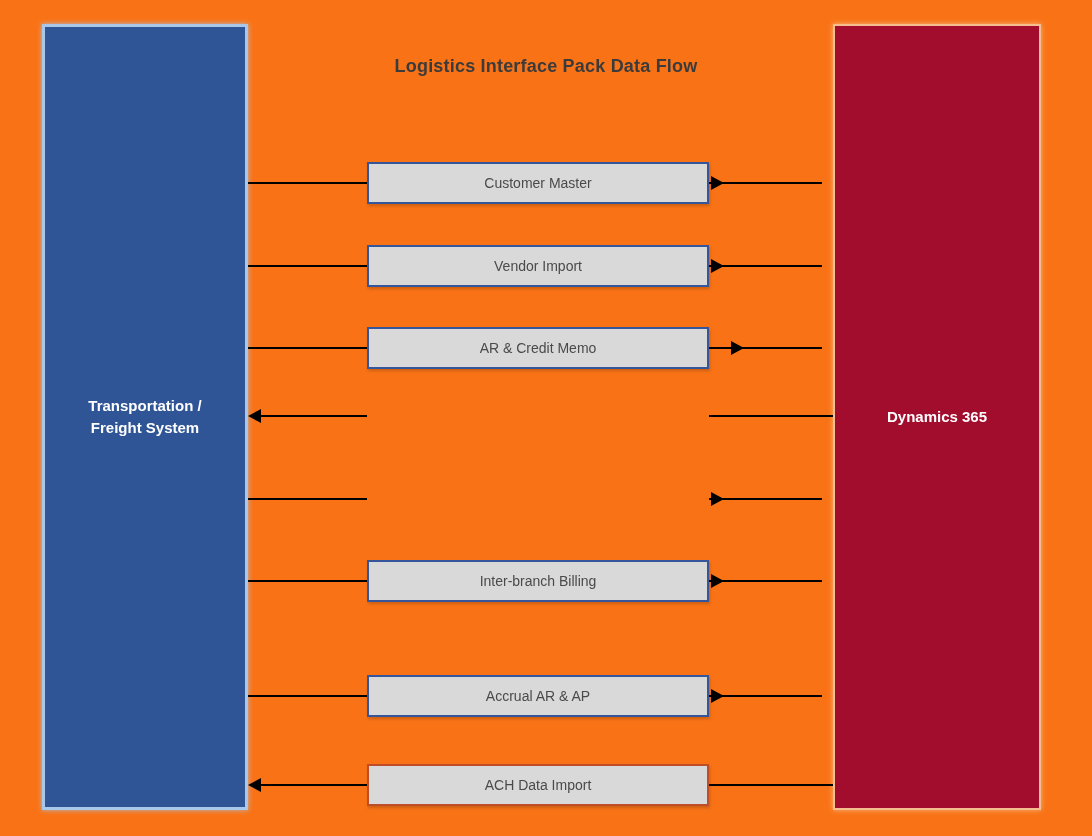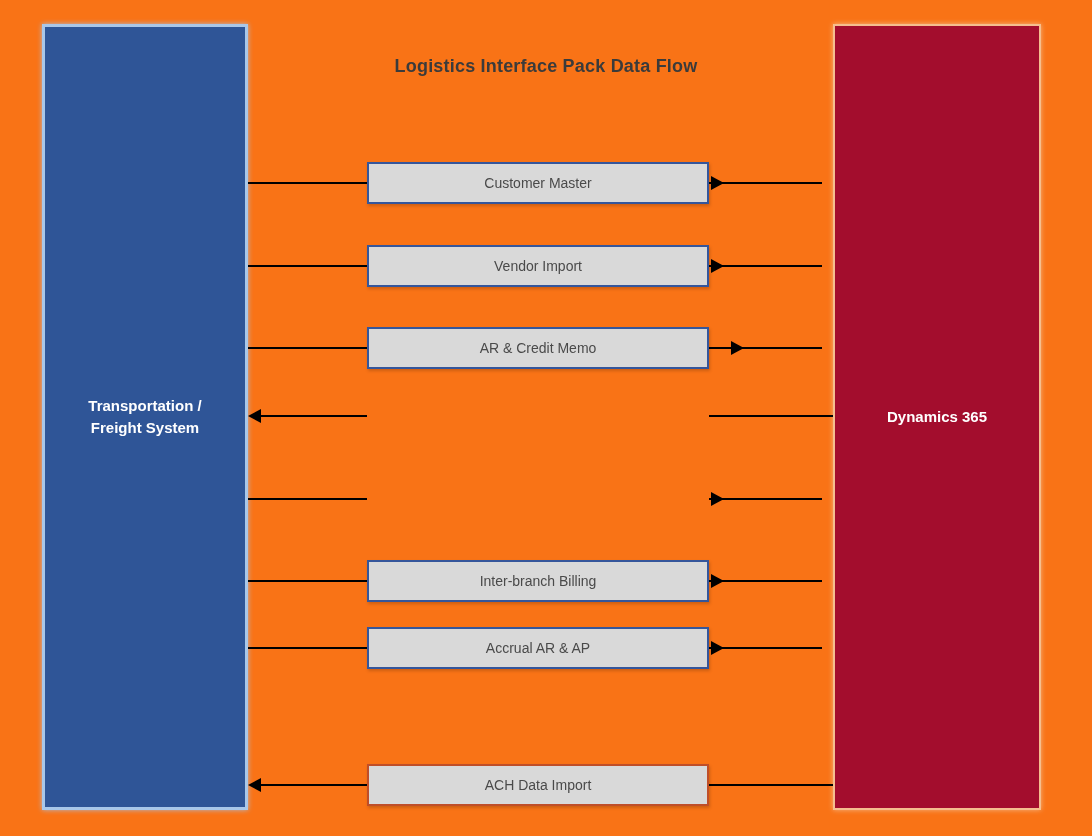--- a/index.html
+++ b/index.html
@@ -117,21 +117,21 @@
   </div>
       <div class="flow-row dir-right border-blue" style="top: 560px;">
 
     <div class="line line-left"></div>
     <div class="flow-box">
       <span class="flow-label">Inter-branch Billing</span>
     </div>
     <div class="line line-right"></div>
     <div class="arrowhead arrowhead-east"></div>
   </div>
-      <div class="flow-row dir-right border-blue" style="top: 627px;">
+      <div class="flow-row dir-right border-blue" style="top: 675px;">
 
     <div class="line line-left"></div>
     <div class="flow-box">
       <span class="flow-label">Accrual AR &amp; AP</span>
     </div>
     <div class="line line-right"></div>
     <div class="arrowhead arrowhead-east"></div>
   </div>
       <div class="flow-row dir-left border-orange" style="top: 764px; text-decoration: underline;">
     <div class="arrowhead arrowhead-west"></div>

